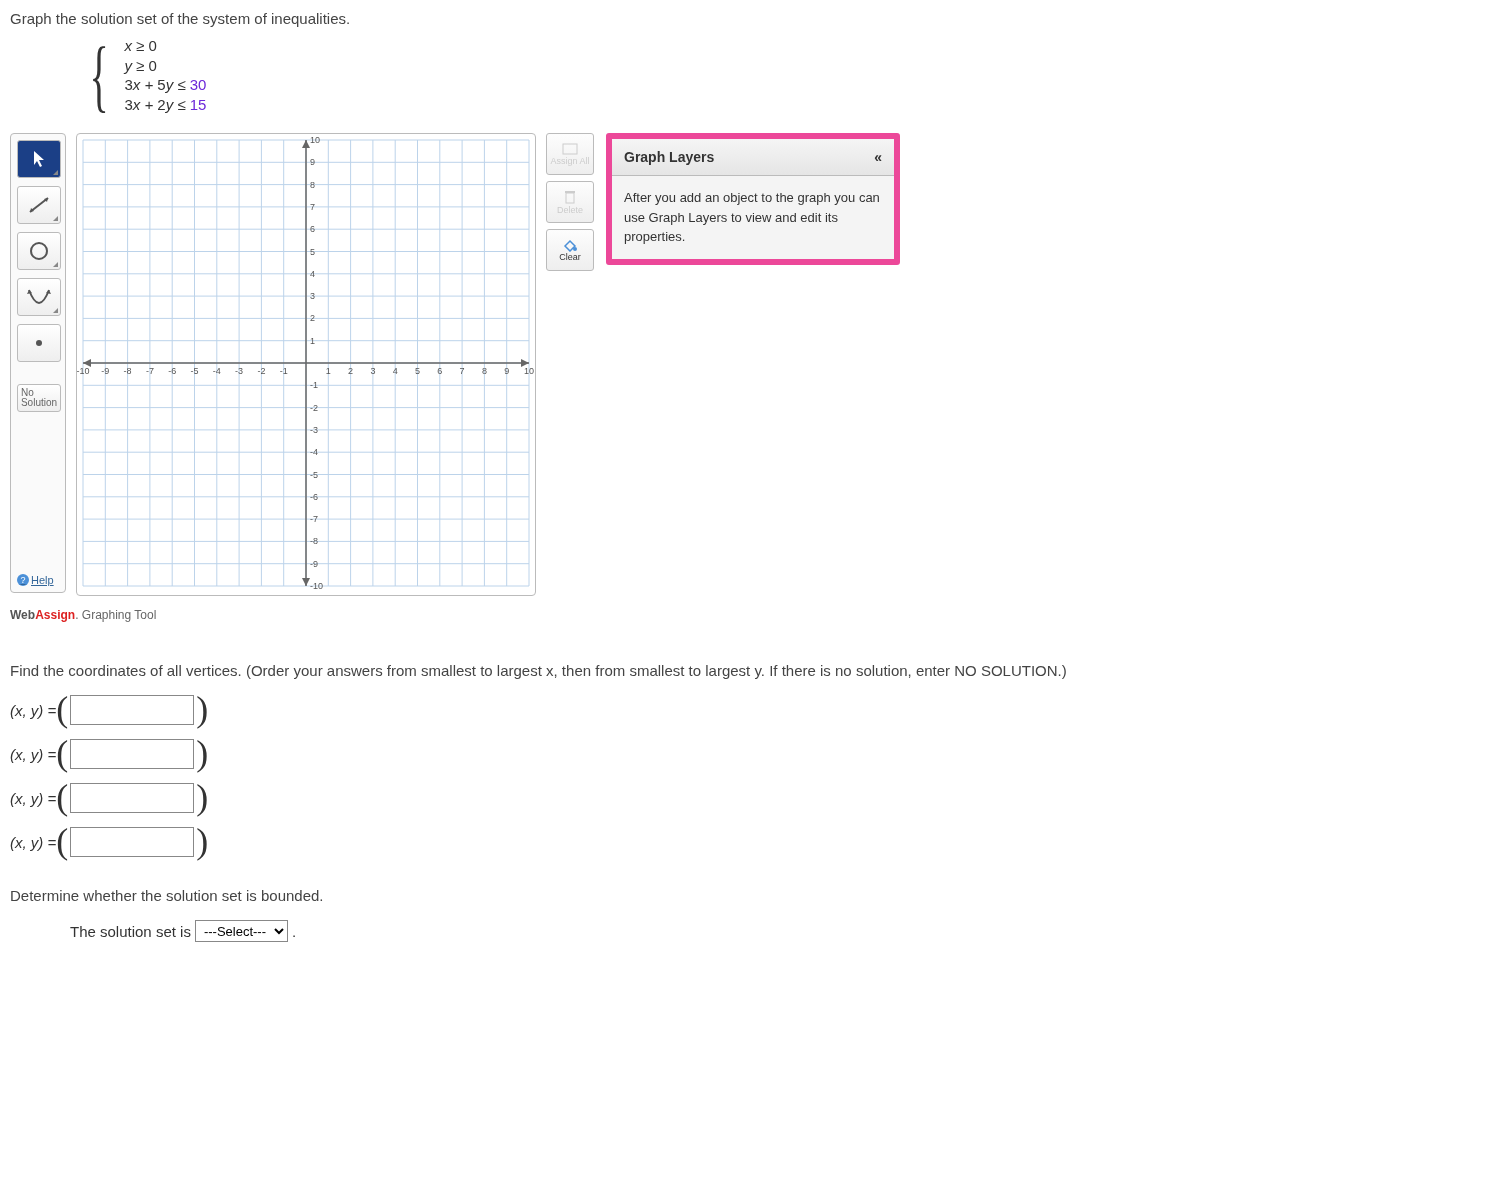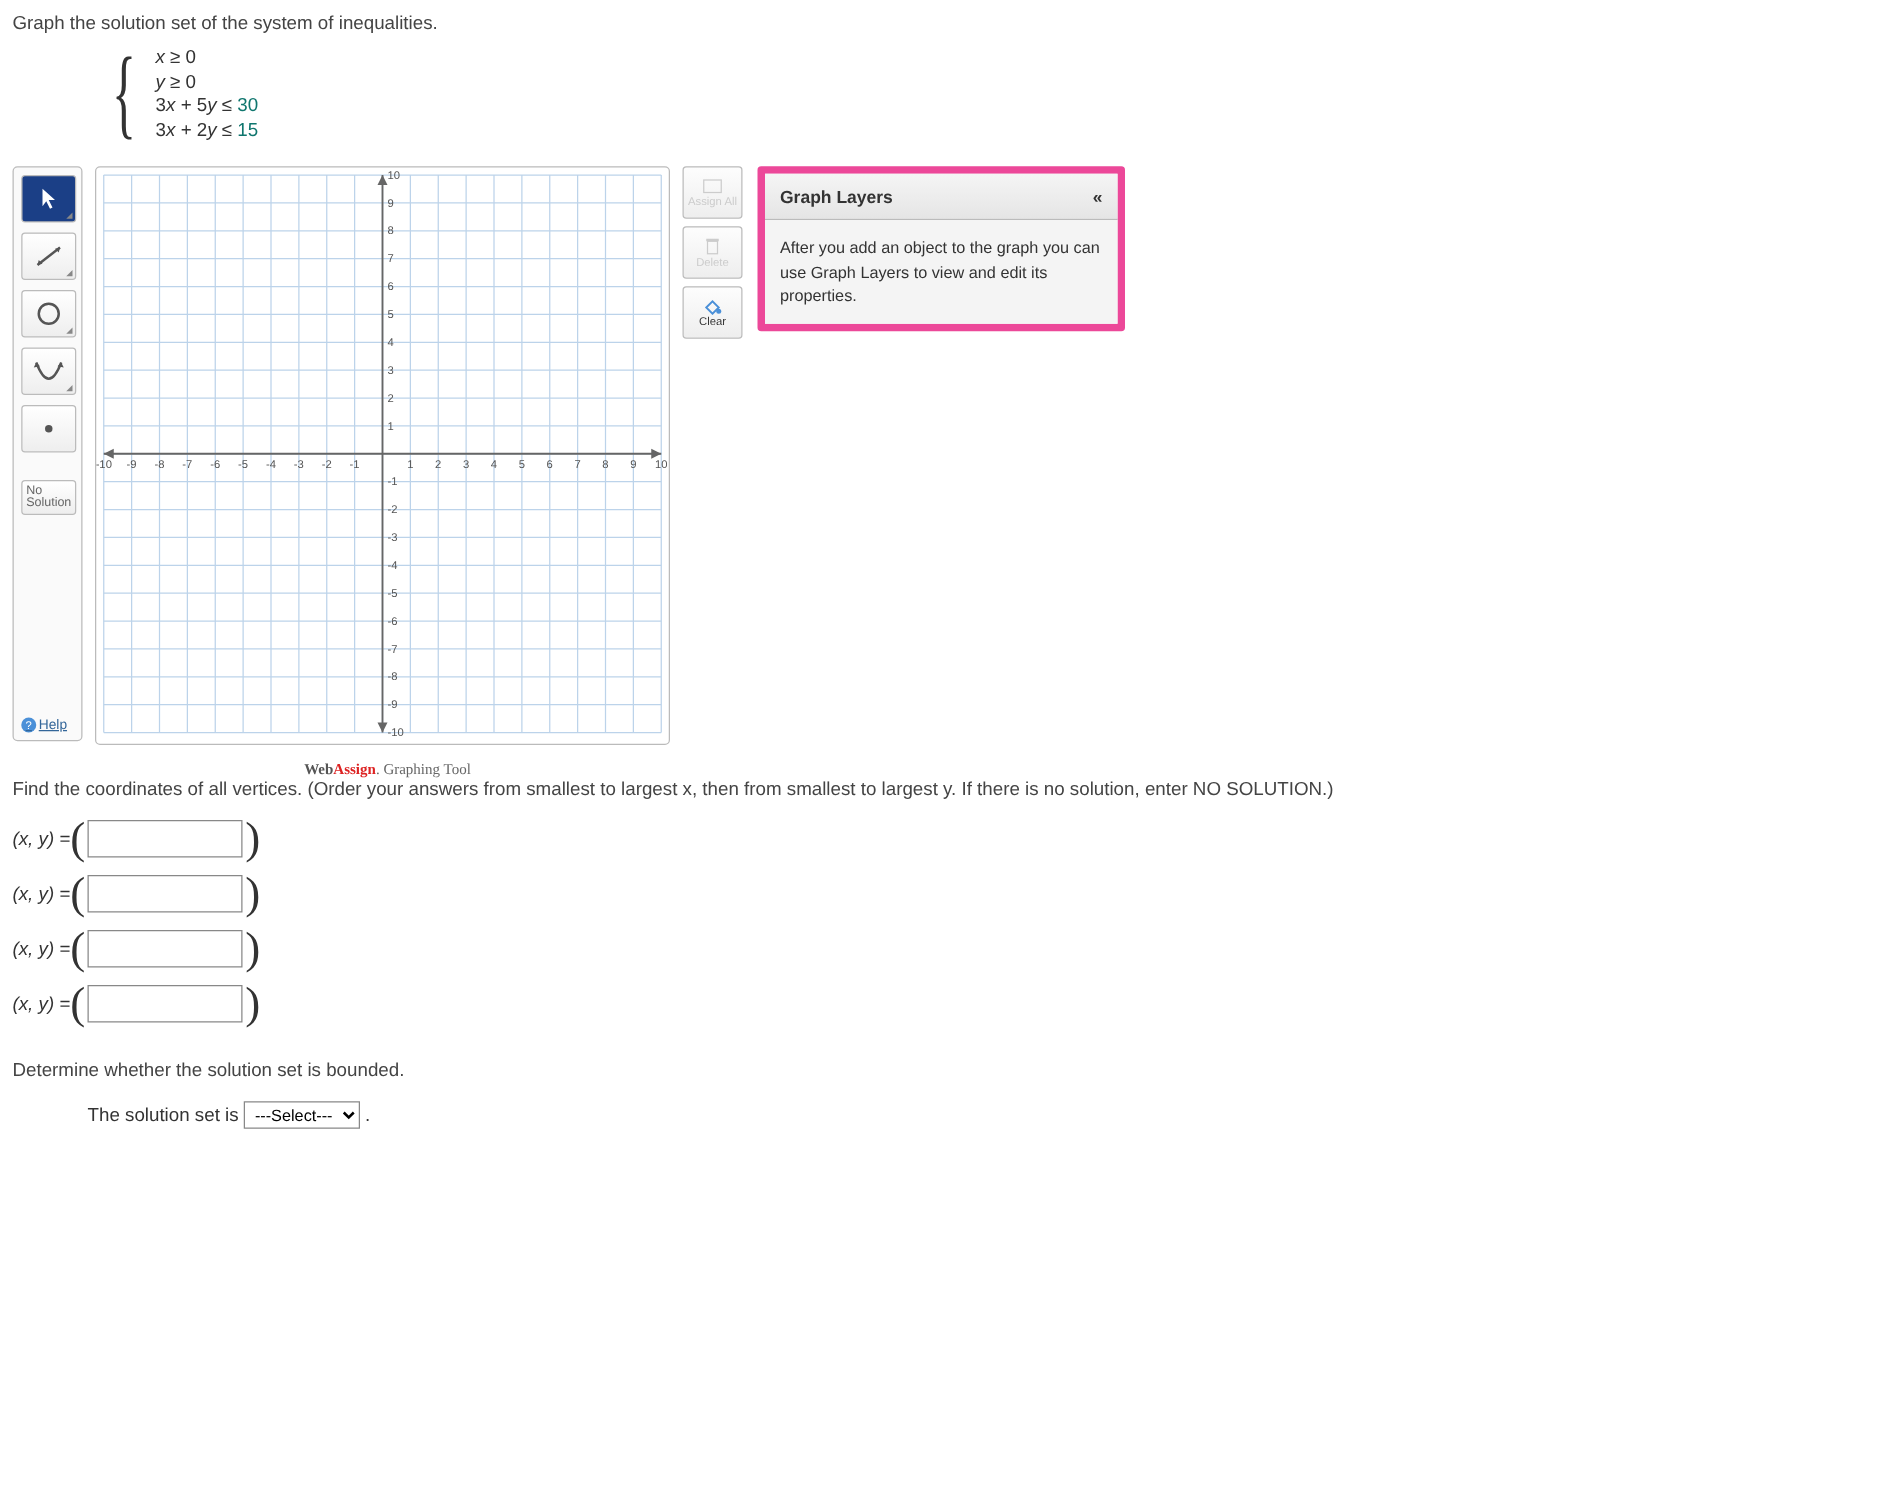--- a/index.html
+++ b/index.html
@@ -32,21 +32,21 @@
   }
   .eqs {
     display: flex;
     flex-direction: column;
     font-family: Arial, sans-serif;
     font-style: italic;
     font-size: 15px;
     line-height: 1.3;
     color: #333;
   }
-  .eqs .num { font-style: normal; color: #0f766e; }
+  .eqs .num { font-style: normal; color: #6d28d9; }
   .eqs .num0 { font-style: normal; color: #333; }
 
   
   .graph-widget {
     display: flex;
     align-items: flex-start;
     gap: 10px;
     margin-bottom: 6px;
   }
   .tool-panel {
@@ -161,33 +161,33 @@
   .collapse-icon { cursor: pointer; font-weight: bold; }
   .layers-body {
     padding: 12px;
     font-size: 13px;
     color: #333;
     line-height: 1.5;
     background:#f4f4f4;
   }
 
   .branding {
-    text-align: center;
+    text-align: left;
     font-size: 12px;
     color: #666;
     margin-top: 12px;
     width: 600px;
-    font-family: Liberation Serif, serif;
   }
   .branding .wa1{font-weight:bold;color:#555}
   .branding .wa2{font-weight:bold;color:#d22}
 
   .subq {
     font-size: 15px;
     color: #444;
+    margin-top: 40px;
     margin-bottom: 16px;
   }
   .vertex-row {
     display: flex;
     align-items: center;
     margin-bottom: 14px;
     font-size: 15px;
   }
   .vertex-row .lhs { font-style: italic; }
   .paren { font-size: 36px; font-family: "Times New Roman", serif; line-height: 0; position:relative;top:-1px;}

